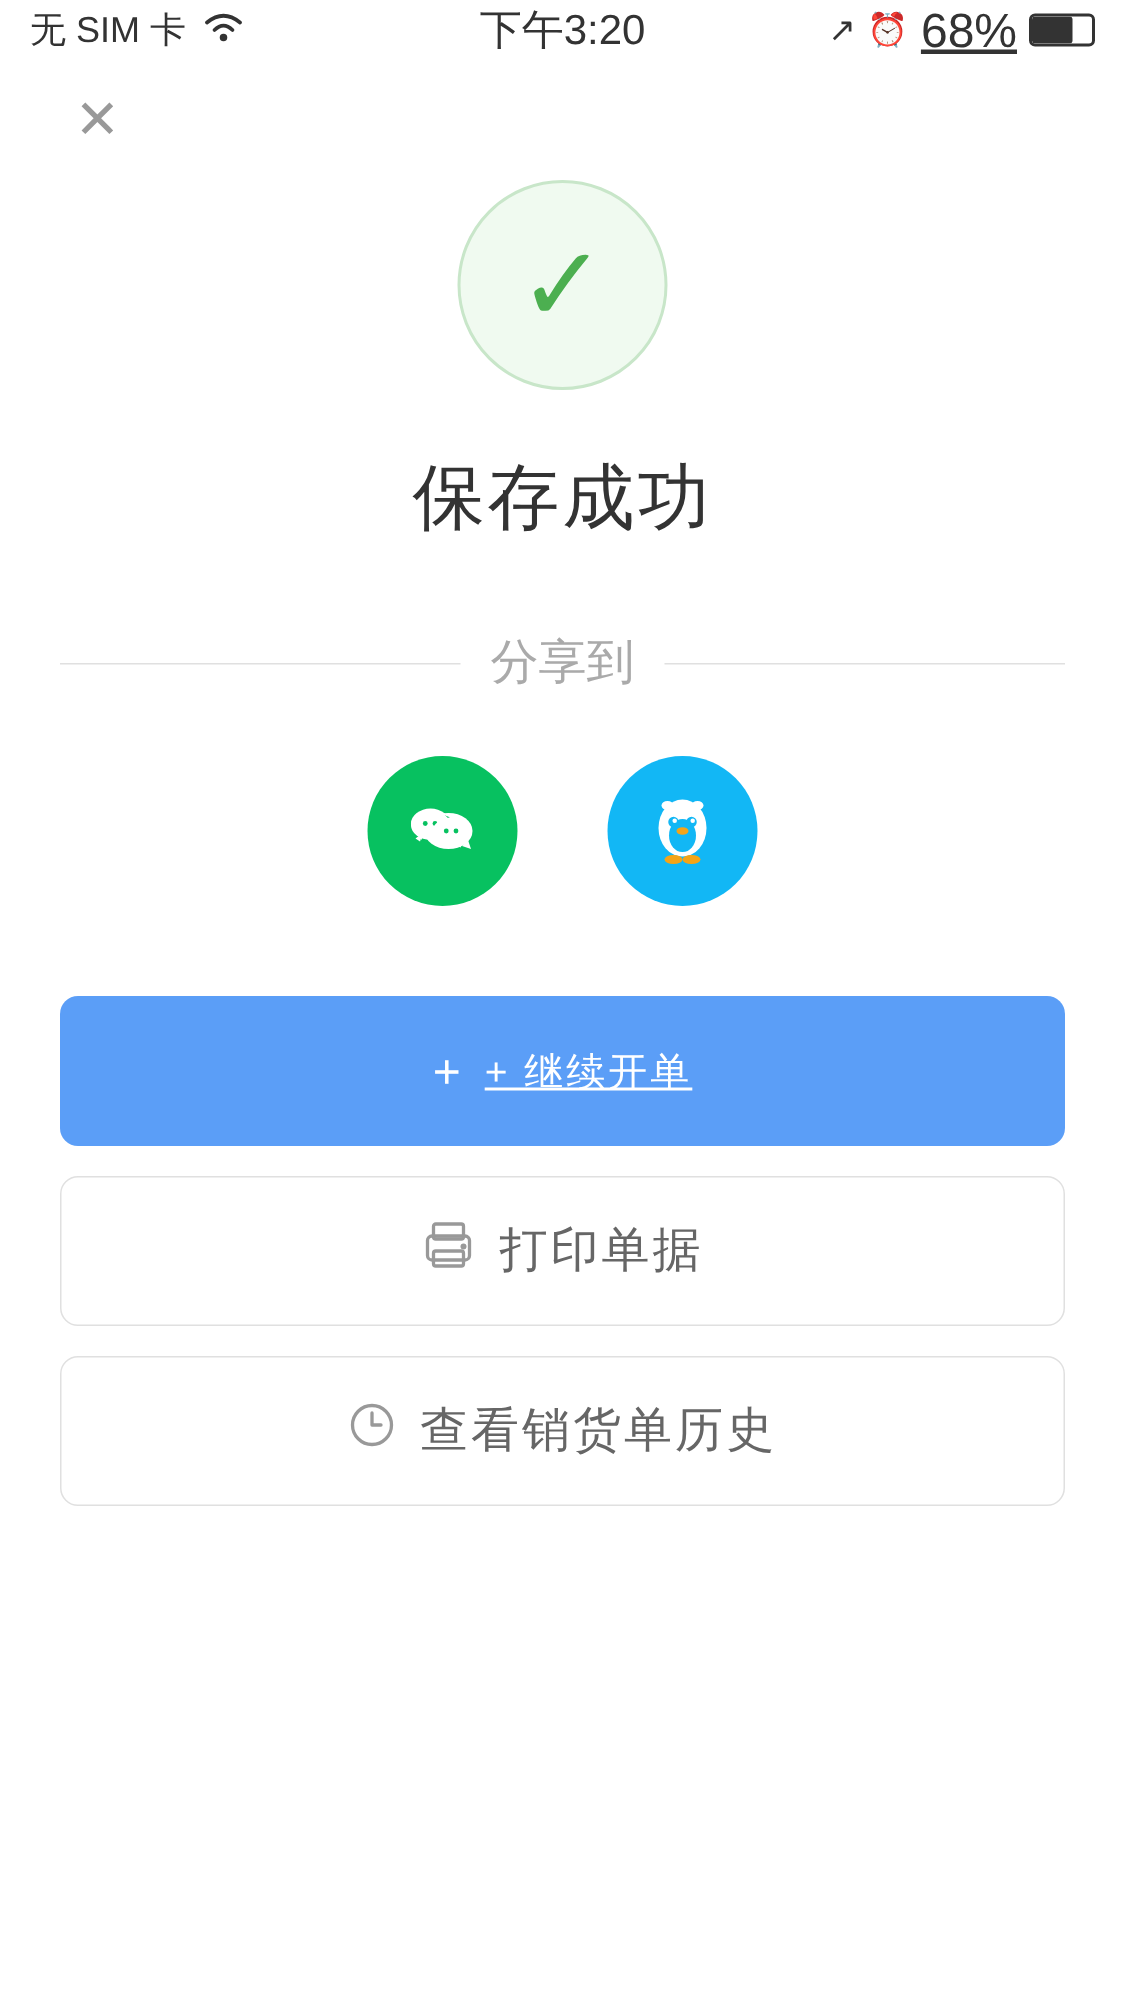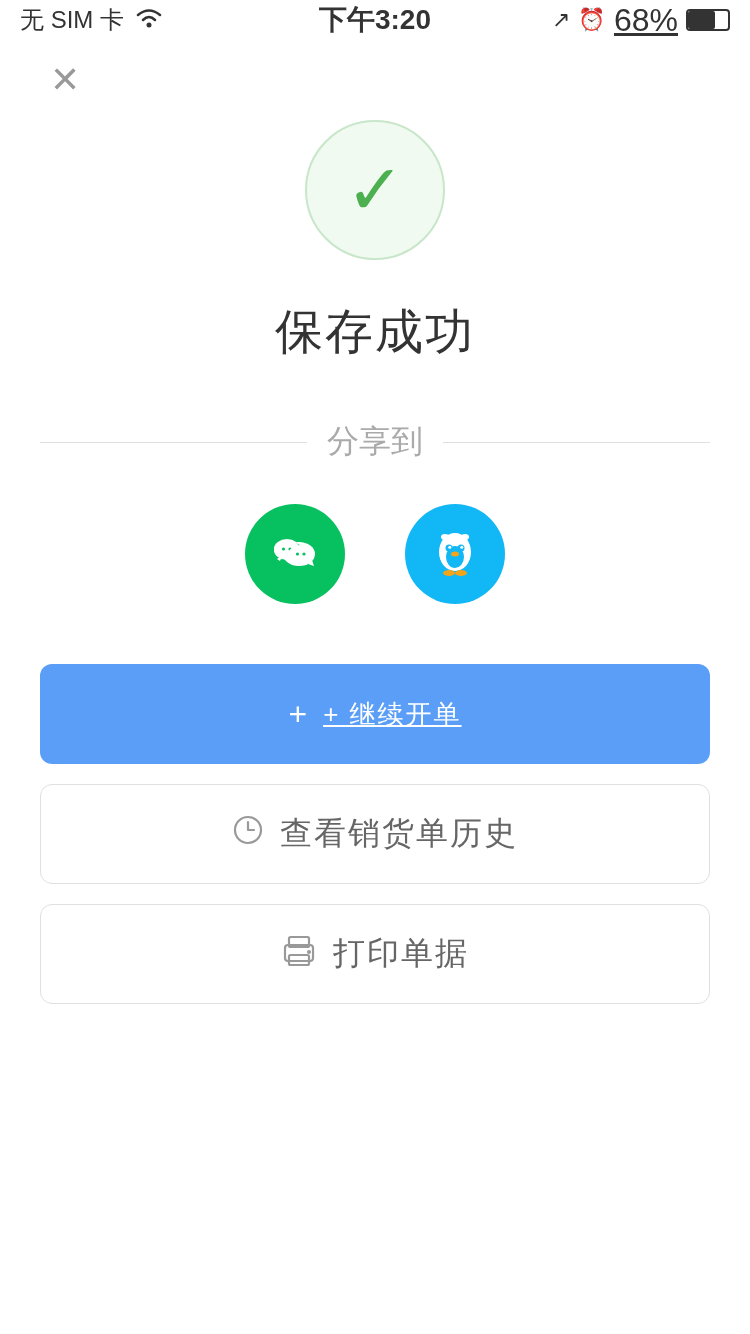--- a/index.html
+++ b/index.html
@@ -24,21 +24,21 @@
       font-weight: 500;
     }
     .status-left {
       display: flex;
       align-items: center;
       gap: 10px;
       font-size: 24px;
     }
     .status-center {
       font-size: 28px;
-      font-weight: 700;
+      font-weight: 400;
       position: absolute;
       left: 50%;
       transform: translateX(-50%);
     }
     .status-right {
       display: flex;
       align-items: center;
       gap: 8px;
       font-size: 24px;
     }
@@ -327,36 +327,36 @@
   </div>
 
   <div class="buttons-section">
 
     <button class="btn btn-primary">
       <span style="font-size:32px; font-weight:300;">+</span>
       <span style="letter-spacing:2px; font-size:26px;text-decoration:underline;">+ 继续开单</span>
     </button>
 
     <button class="btn btn-secondary">
-      <span>
-        <svg width="32" height="32" viewBox="0 0 32 32" fill="none">
-          <circle cx="16" cy="16" r="13" stroke="#999" stroke-width="2.2"></circle>
-          <polyline points="16,8 16,16 22,16" stroke="#999" stroke-width="2.2" stroke-linecap="round" stroke-linejoin="round"></polyline>
-        </svg>
-      </span>
-      <span style="color:#666; font-size:32px; letter-spacing:2px;">查看销货单历史</span>
-    </button>
-
-    <button class="btn btn-secondary">
       <span style="font-size:30px; color:#999;">
         
         <svg width="36" height="32" viewBox="0 0 36 32" fill="none">
           <rect x="4" y="10" width="28" height="16" rx="3" stroke="#999" stroke-width="2.2"></rect>
           <rect x="8" y="2" width="20" height="10" rx="1.5" stroke="#999" stroke-width="2.2"></rect>
           <rect x="8" y="20" width="20" height="10" rx="1.5" stroke="#999" stroke-width="2.2"></rect>
           <circle cx="28" cy="17" r="2" fill="#999"></circle>
         </svg>
       </span>
       <span style="color:#666; font-size:32px; letter-spacing:2px;">打印单据</span>
     </button>
+
+    <button class="btn btn-secondary">
+      <span>
+        <svg width="32" height="32" viewBox="0 0 32 32" fill="none">
+          <circle cx="16" cy="16" r="13" stroke="#999" stroke-width="2.2"></circle>
+          <polyline points="16,8 16,16 22,16" stroke="#999" stroke-width="2.2" stroke-linecap="round" stroke-linejoin="round"></polyline>
+        </svg>
+      </span>
+      <span style="color:#666; font-size:32px; letter-spacing:2px;">查看销货单历史</span>
+    </button>
   </div>
 
 </div>
 
 </body></html>

